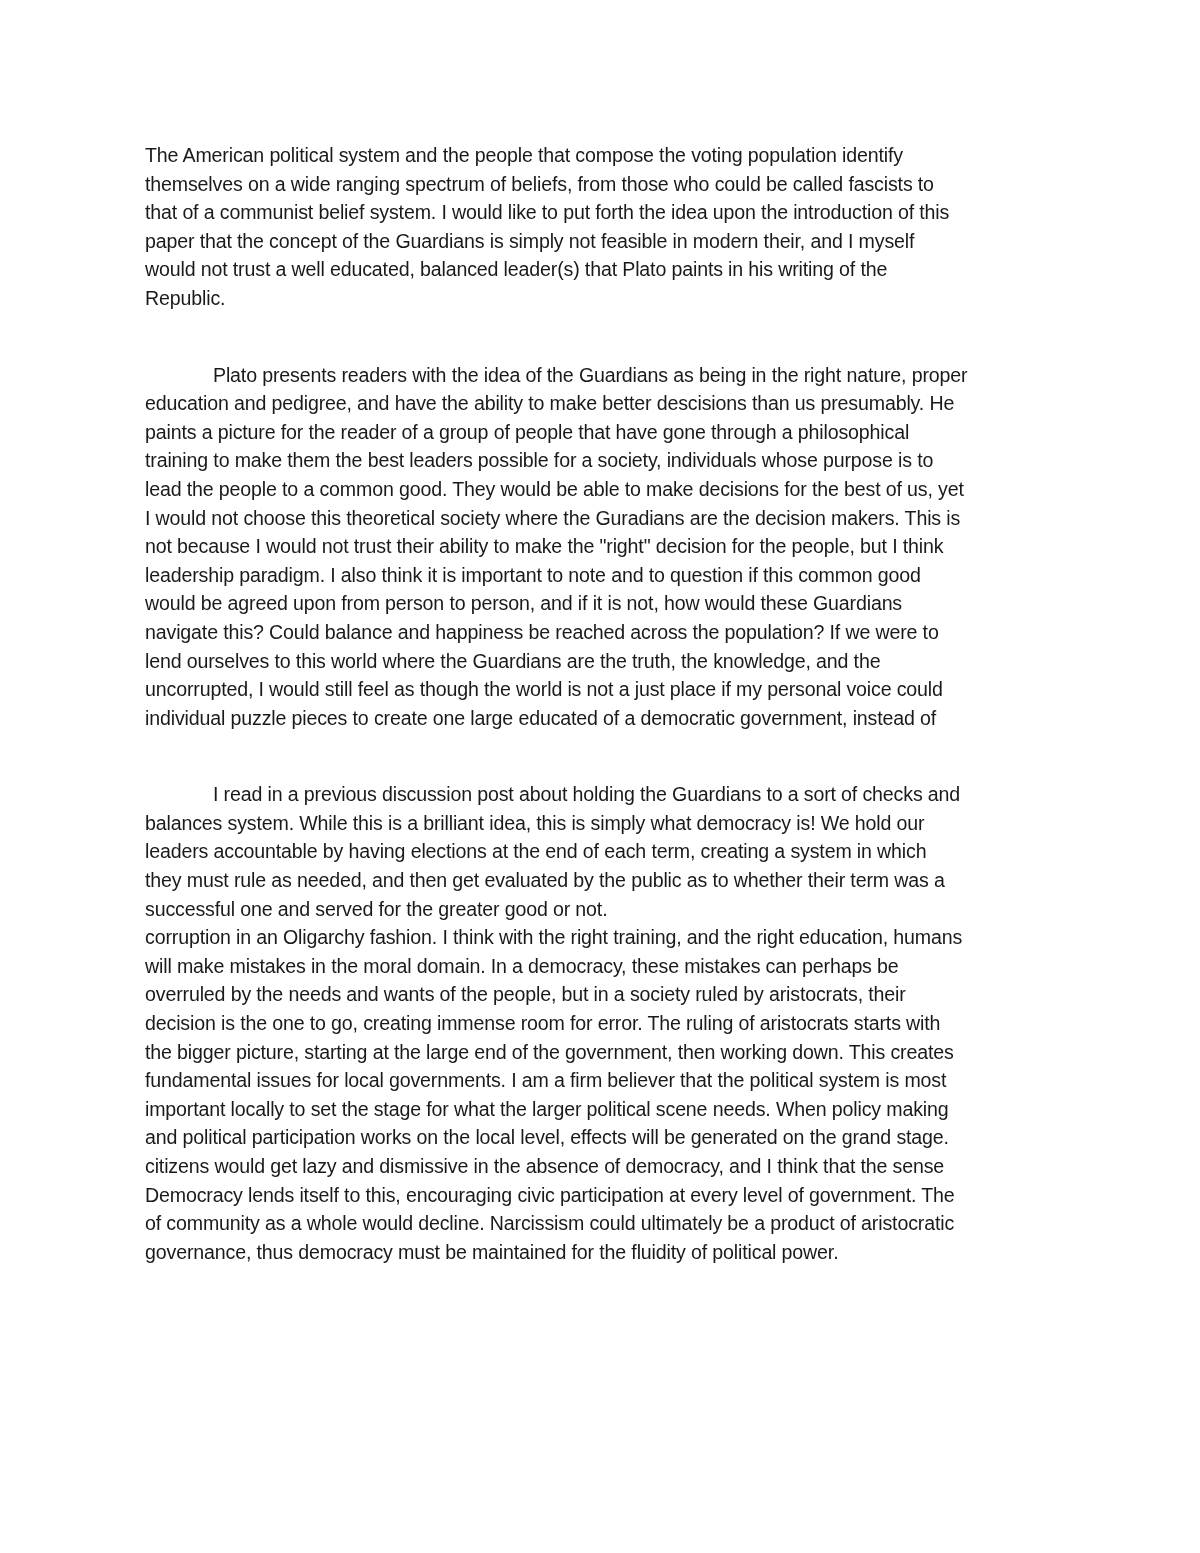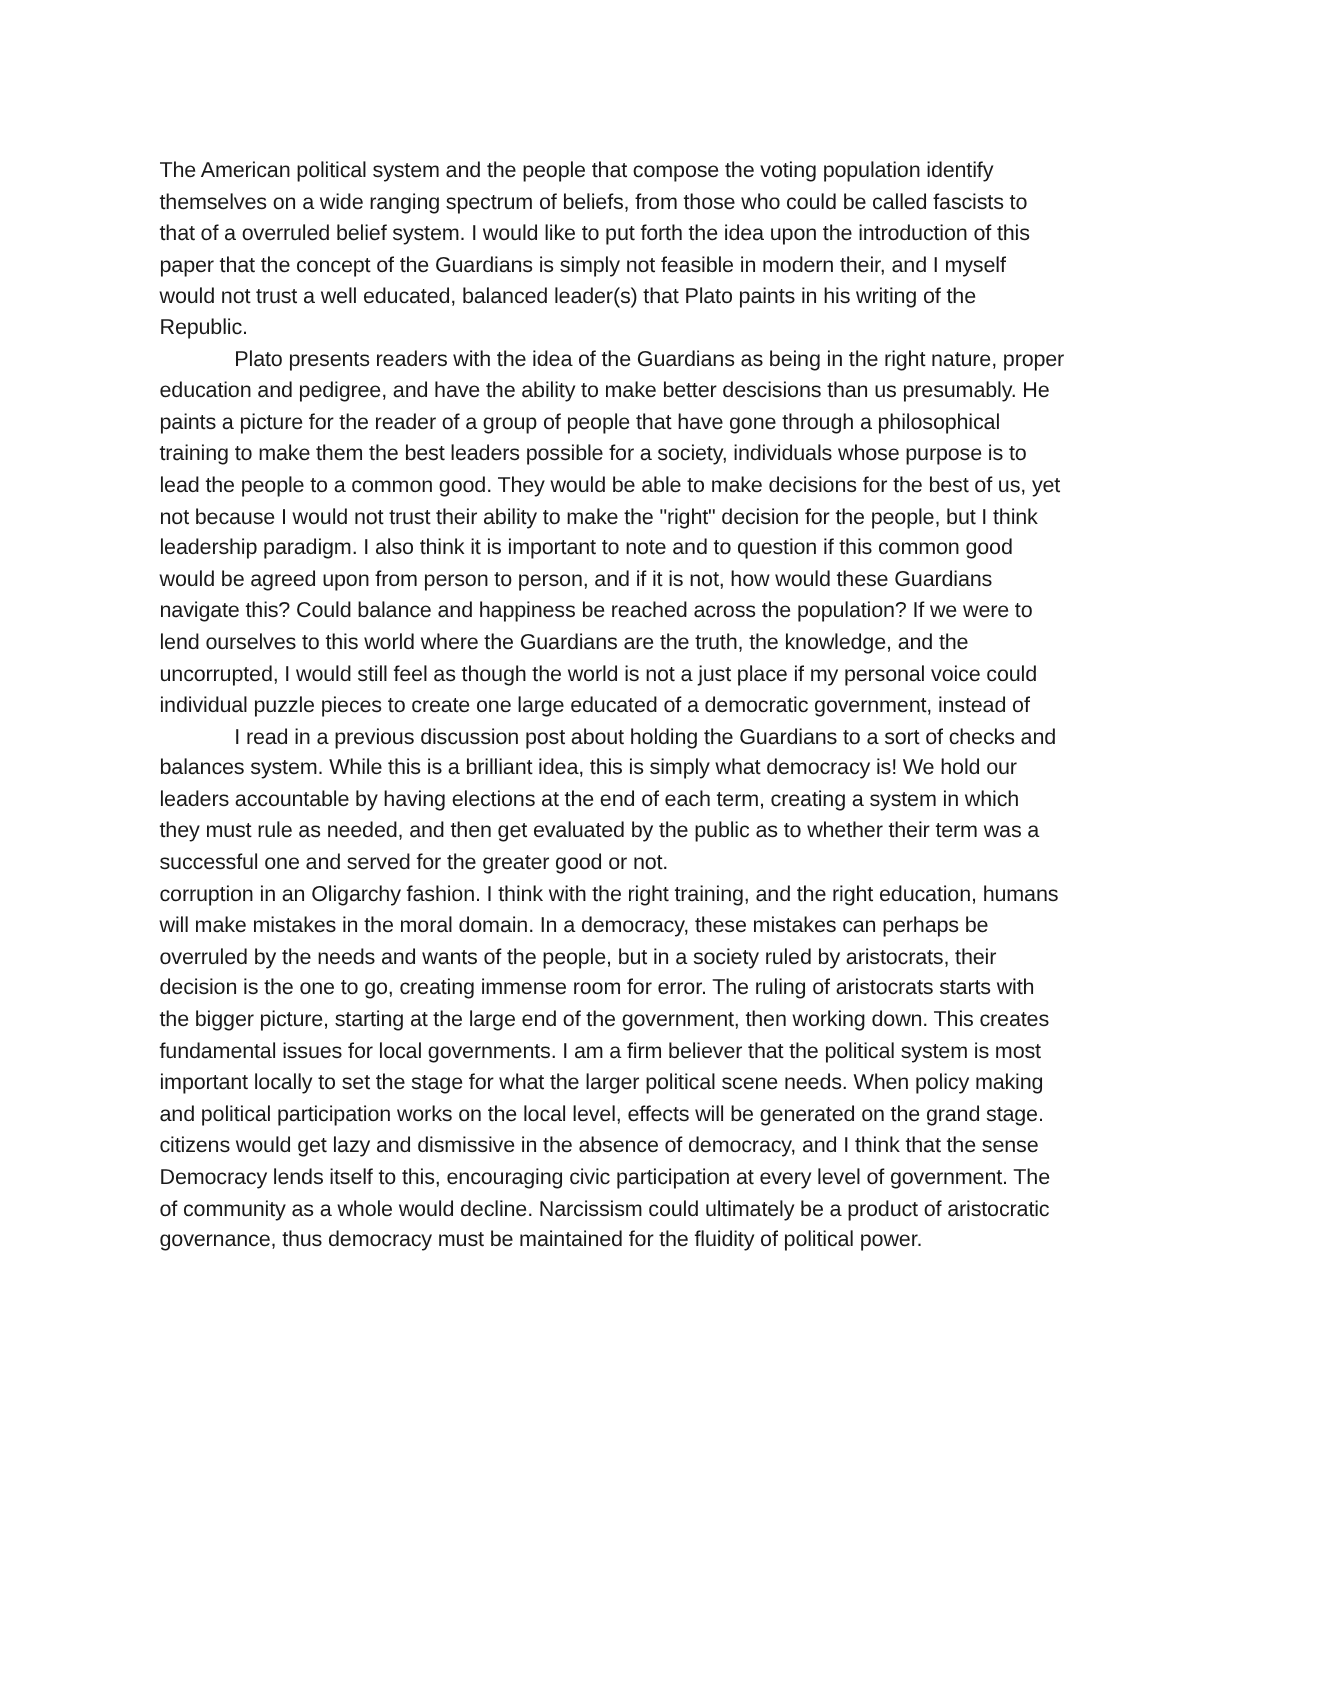--- a/index.html
+++ b/index.html
@@ -32,43 +32,45 @@
       color: #1a1a1a;
       letter-spacing: -0.15px;
     }
     .line {
       display: block;
       white-space: nowrap;
       height: 28.6px;
     }
     .indent {
       padding-left: 68px;
+      margin-top: 48px;
     }
   </style>
 </head>
 <body>
 
 <div class="page">
   <div class="text-body">
 
     <div>
       <span class="line">The American political system and the people that compose the voting population identify</span>
       <span class="line">themselves on a wide ranging spectrum of beliefs, from those who could be called fascists to</span>
-      <span class="line">that of a overruled belief system. I would like to put forth the idea upon the introduction of this</span>
+      <span class="line">that of a communist belief system. I would like to put forth the idea upon the introduction of this</span>
       <span class="line">paper that the concept of the Guardians is simply not feasible in modern their, and I myself</span>
       <span class="line">would not trust a well educated, balanced leader(s) that Plato paints in his writing of the</span>
       <span class="line">Republic.</span>
     </div>
 
     <div>
       <span class="line indent">Plato presents readers with the idea of the Guardians as being in the right nature, proper</span>
       <span class="line">education and pedigree, and have the ability to make better descisions than us presumably. He</span>
       <span class="line">paints a picture for the reader of a group of people that have gone through a philosophical</span>
       <span class="line">training to make them the best leaders possible for a society, individuals whose purpose is to</span>
       <span class="line">lead the people to a common good. They would be able to make decisions for the best of us, yet</span>
+      <span class="line">I would not choose this theoretical society where the Guradians are the decision makers. This is</span>
       <span class="line">not because I would not trust their ability to make the "right" decision for the people, but I think</span>
       <span class="line">leadership paradigm. I also think it is important to note and to question if this common good</span>
       <span class="line">would be agreed upon from person to person, and if it is not, how would these Guardians</span>
       <span class="line">navigate this? Could balance and happiness be reached across the population? If we were to</span>
       <span class="line">lend ourselves to this world where the Guardians are the truth, the knowledge, and the</span>
       <span class="line">uncorrupted, I would still feel as though the world is not a just place if my personal voice could</span>
       <span class="line">individual puzzle pieces to create one large educated of a democratic government, instead of</span>
     </div>
 
     <div>

